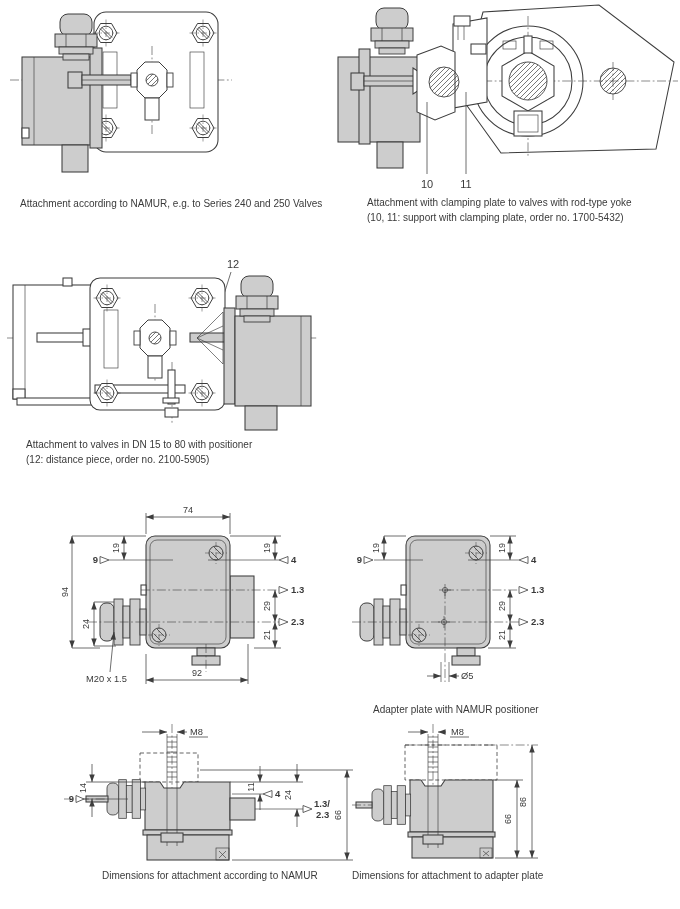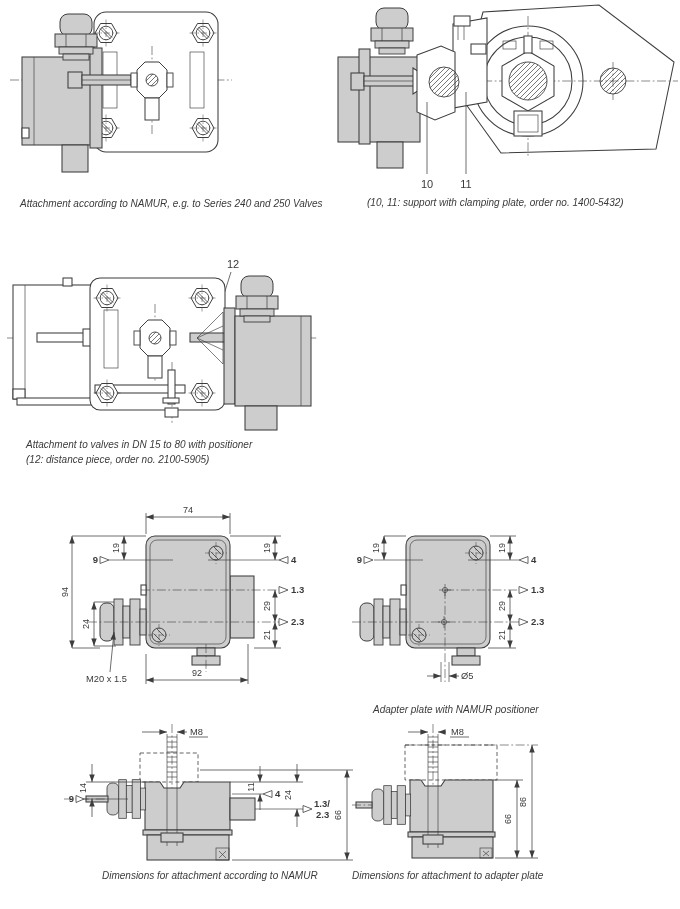--- a/index.html
+++ b/index.html
@@ -1,19 +1,19 @@
 <!DOCTYPE html>
 <html><head>
 <meta charset="utf-8">
 <style>
   html,body { margin:0; padding:0; background:#ffffff; }
   .page { position:relative; width:680px; height:909px; background:#ffffff;
           font-family:"Liberation Sans", sans-serif; overflow:hidden; }
   .fig { position:absolute; }
-  .cap { position:absolute; font-size:10px; color:#3a3a3a; line-height:15px; white-space:nowrap;font-style:italic; }
+  .cap { position:absolute; font-size:10px; color:#3a3a3a; line-height:15px; white-space:nowrap; }
   svg text { font-family:"Liberation Sans", sans-serif; fill:#3a3a3a; }
   .t  { font-size:9px; }
   .tb { font-size:9.5px; font-weight:bold; }
   .tl { font-size:11px; }
   .tt { font-size:9.3px; }
   .white { fill:#ffffff; stroke:#3d3d3d; stroke-width:1.05; }
   .body  { fill:#cdcdcd; stroke:#3d3d3d; stroke-width:1.05; }
   .ol    { fill:none; stroke:#3d3d3d; stroke-width:1.05; }
   .thin  { fill:none; stroke:#3d3d3d; stroke-width:0.65; }
   .cl    { fill:none; stroke:#3d3d3d; stroke-width:0.6; stroke-dasharray:9 2.5 1.8 2.5; }
@@ -380,21 +380,22 @@
       <line class="dim" x1="145" y1="138" x2="188" y2="138"></line>
       <line class="dim" x1="167" y1="60" x2="167" y2="138" marker-start="url(#arr)" marker-end="url(#arr)"></line>
       <text class="t" transform="rotate(-90 161 99)" x="161" y="99" text-anchor="middle">66</text>
       <line class="dim" x1="182" y1="25" x2="182" y2="138" marker-start="url(#arr)" marker-end="url(#arr)"></line>
       <text class="t" transform="rotate(-90 176 82)" x="176" y="82" text-anchor="middle">86</text>
     </g>
   </svg>
 
   <div class="cap" style="left:20px;top:196px">Attachment according to NAMUR, e.g. to Series 240 and 250 Valves</div>
   <div class="cap" style="left:367px;top:195px">
-    <div>(10, 11: support with clamping plate, order no. 1400-5432)</div>
+    <div>Attachment with clamping plate to valves with rod-type yoke</div>
+    <div>(10, 11: support with clamping plate, order no. 1700-5432)</div>
   </div>
   <div class="cap" style="left:26px;top:437px">
     <div>Attachment to valves in DN 15 to 80 with positioner</div>
     <div>(12: distance piece, order no. 2100-5905)</div>
   </div>
   <div class="cap" style="left:373px;top:702px">Adapter plate with NAMUR positioner</div>
   <div class="cap" style="left:102px;top:868px">Dimensions for attachment according to NAMUR</div>
   <div class="cap" style="left:352px;top:868px">Dimensions for attachment to adapter plate</div>
 
 </div>

